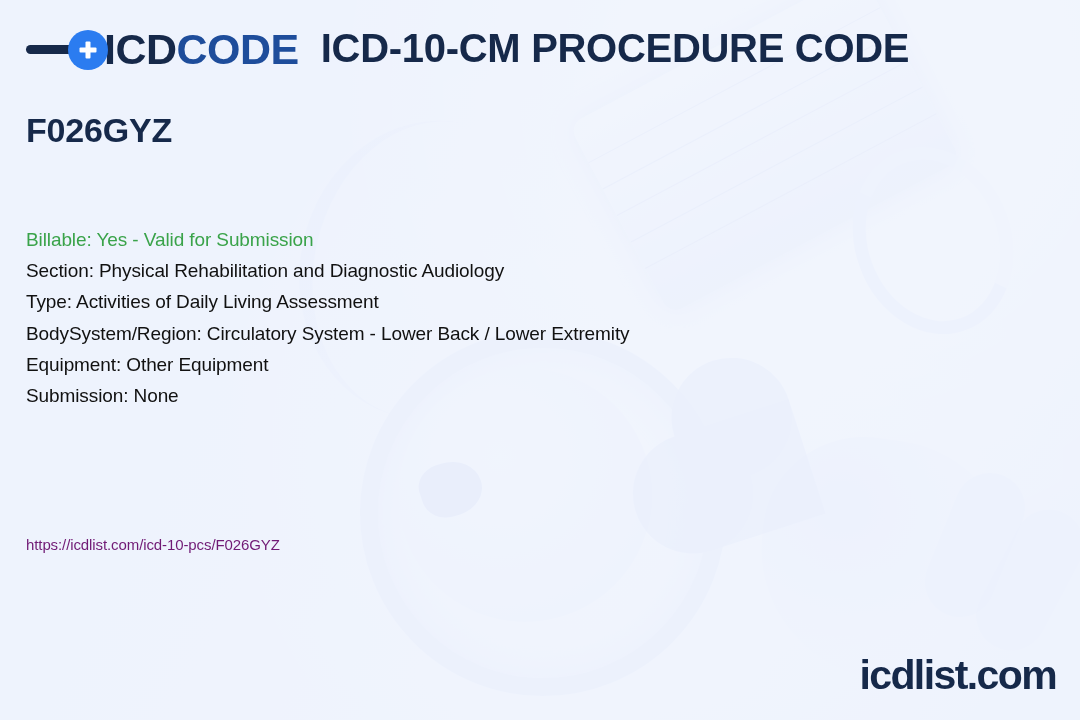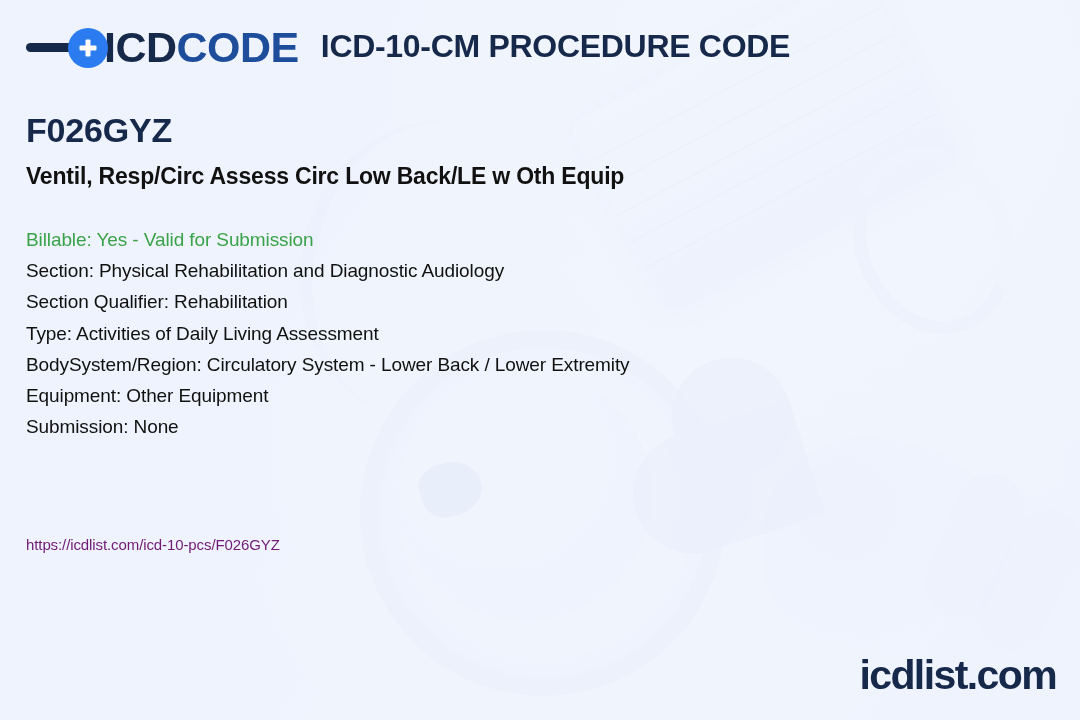--- a/index.html
+++ b/index.html
@@ -190,21 +190,21 @@
   #logo .word {
     font-size: 43px;
     font-weight: bold;
     letter-spacing: -0.5px;
     line-height: 1;
   }
   #logo .word-icd  { color: #16294a; }
   #logo .word-list { color: #1e4d9b; }
 
   #header-title {
-    font-size: 32px;
+    font-size: 40px;
     font-weight: bold;
     color: #16294a;
     letter-spacing: -0.3px;
     white-space: nowrap;
     padding-bottom: 2px;
   }
 
   
   #code {
     position: absolute;
@@ -305,26 +305,24 @@
         <span class="plus-circle"></span>
         <span class="word word-icd">ICD</span>
         <span class="word word-list">CODE</span>
       </div>
 
       <div id="header-title">ICD-10-CM PROCEDURE CODE</div>
     </div>
 
     <div id="code">F026GYZ</div>
 
-    <div id="description">Ventil, Resp/Circ Assess Circ Low Back/LE w Oth Equip</div>
 
     <div id="details">
         <div class="line billable">Billable: Yes - Valid for Submission</div>
         <div class="line">Section: Physical Rehabilitation and Diagnostic Audiology</div>
-        <div class="line">Section Qualifier: Rehabilitation</div>
         <div class="line">Type: Activities of Daily Living Assessment</div>
         <div class="line">BodySystem/Region: Circulatory System - Lower Back / Lower Extremity</div>
         <div class="line">Equipment: Other Equipment</div>
         <div class="line">Submission: None</div>
       </div>
 
     <div id="url">https://icdlist.com/icd-10-pcs/F026GYZ</div>
 
     <div id="brand">icdlist.com</div>
 

